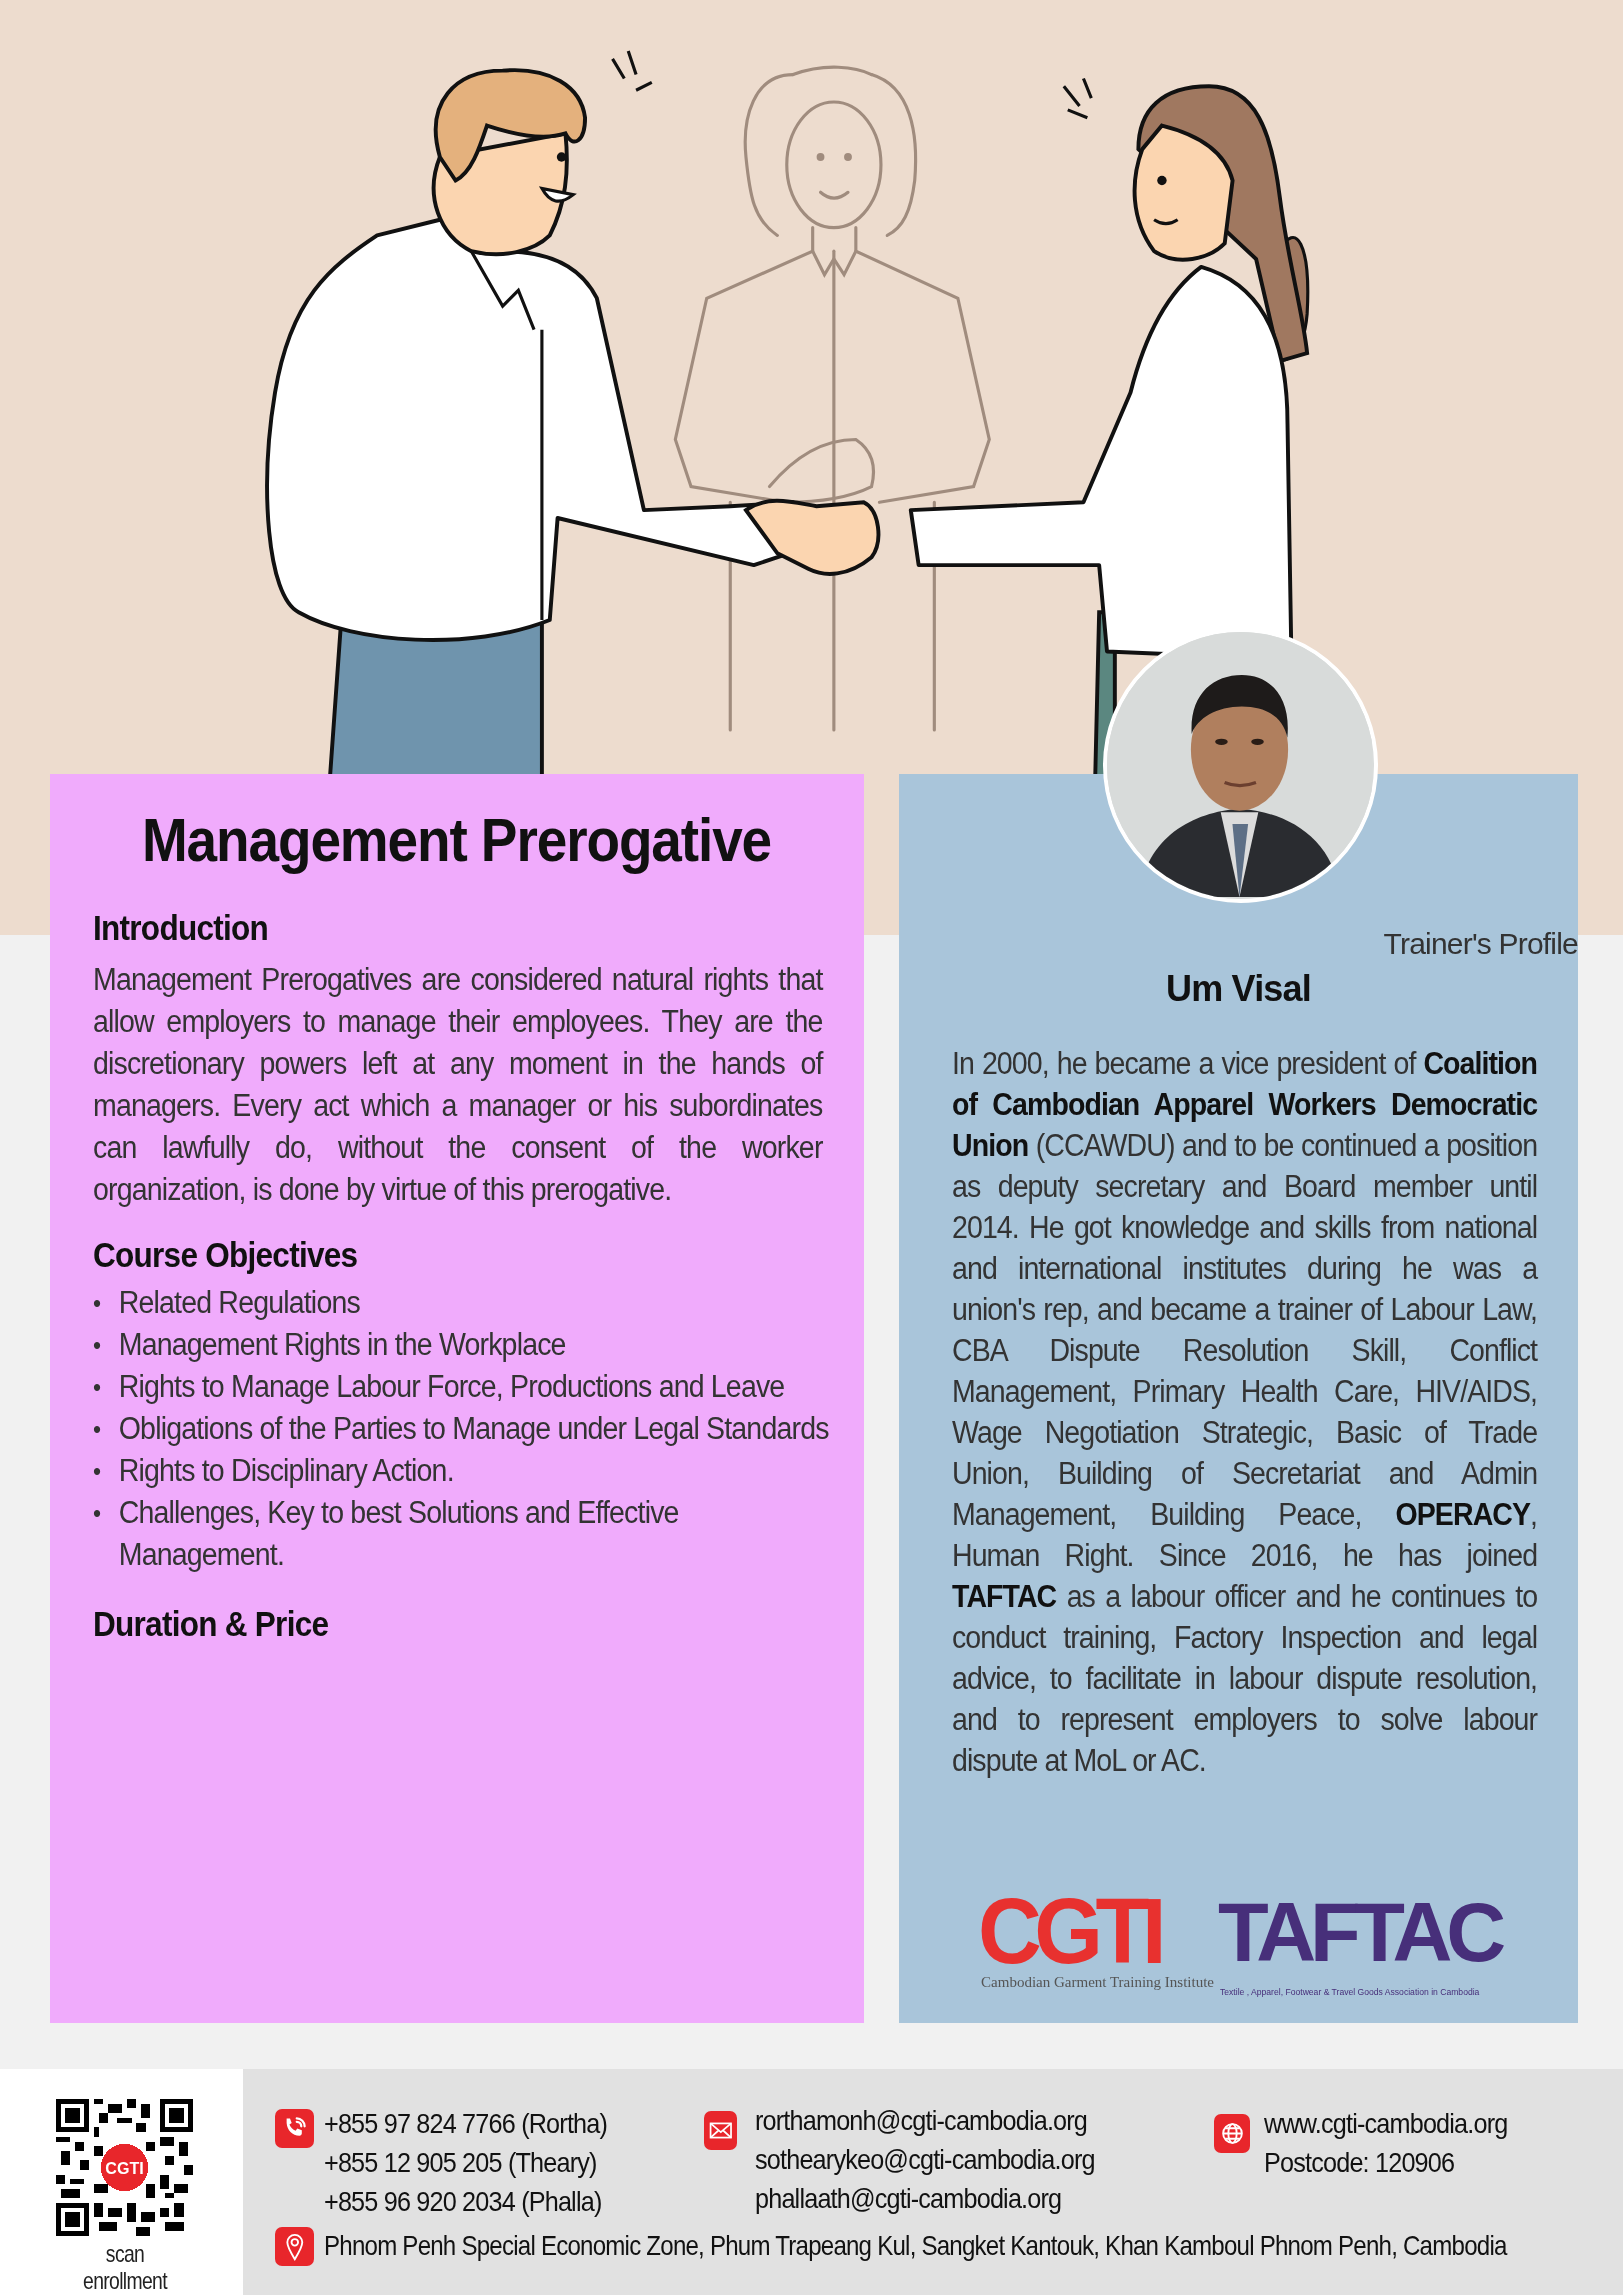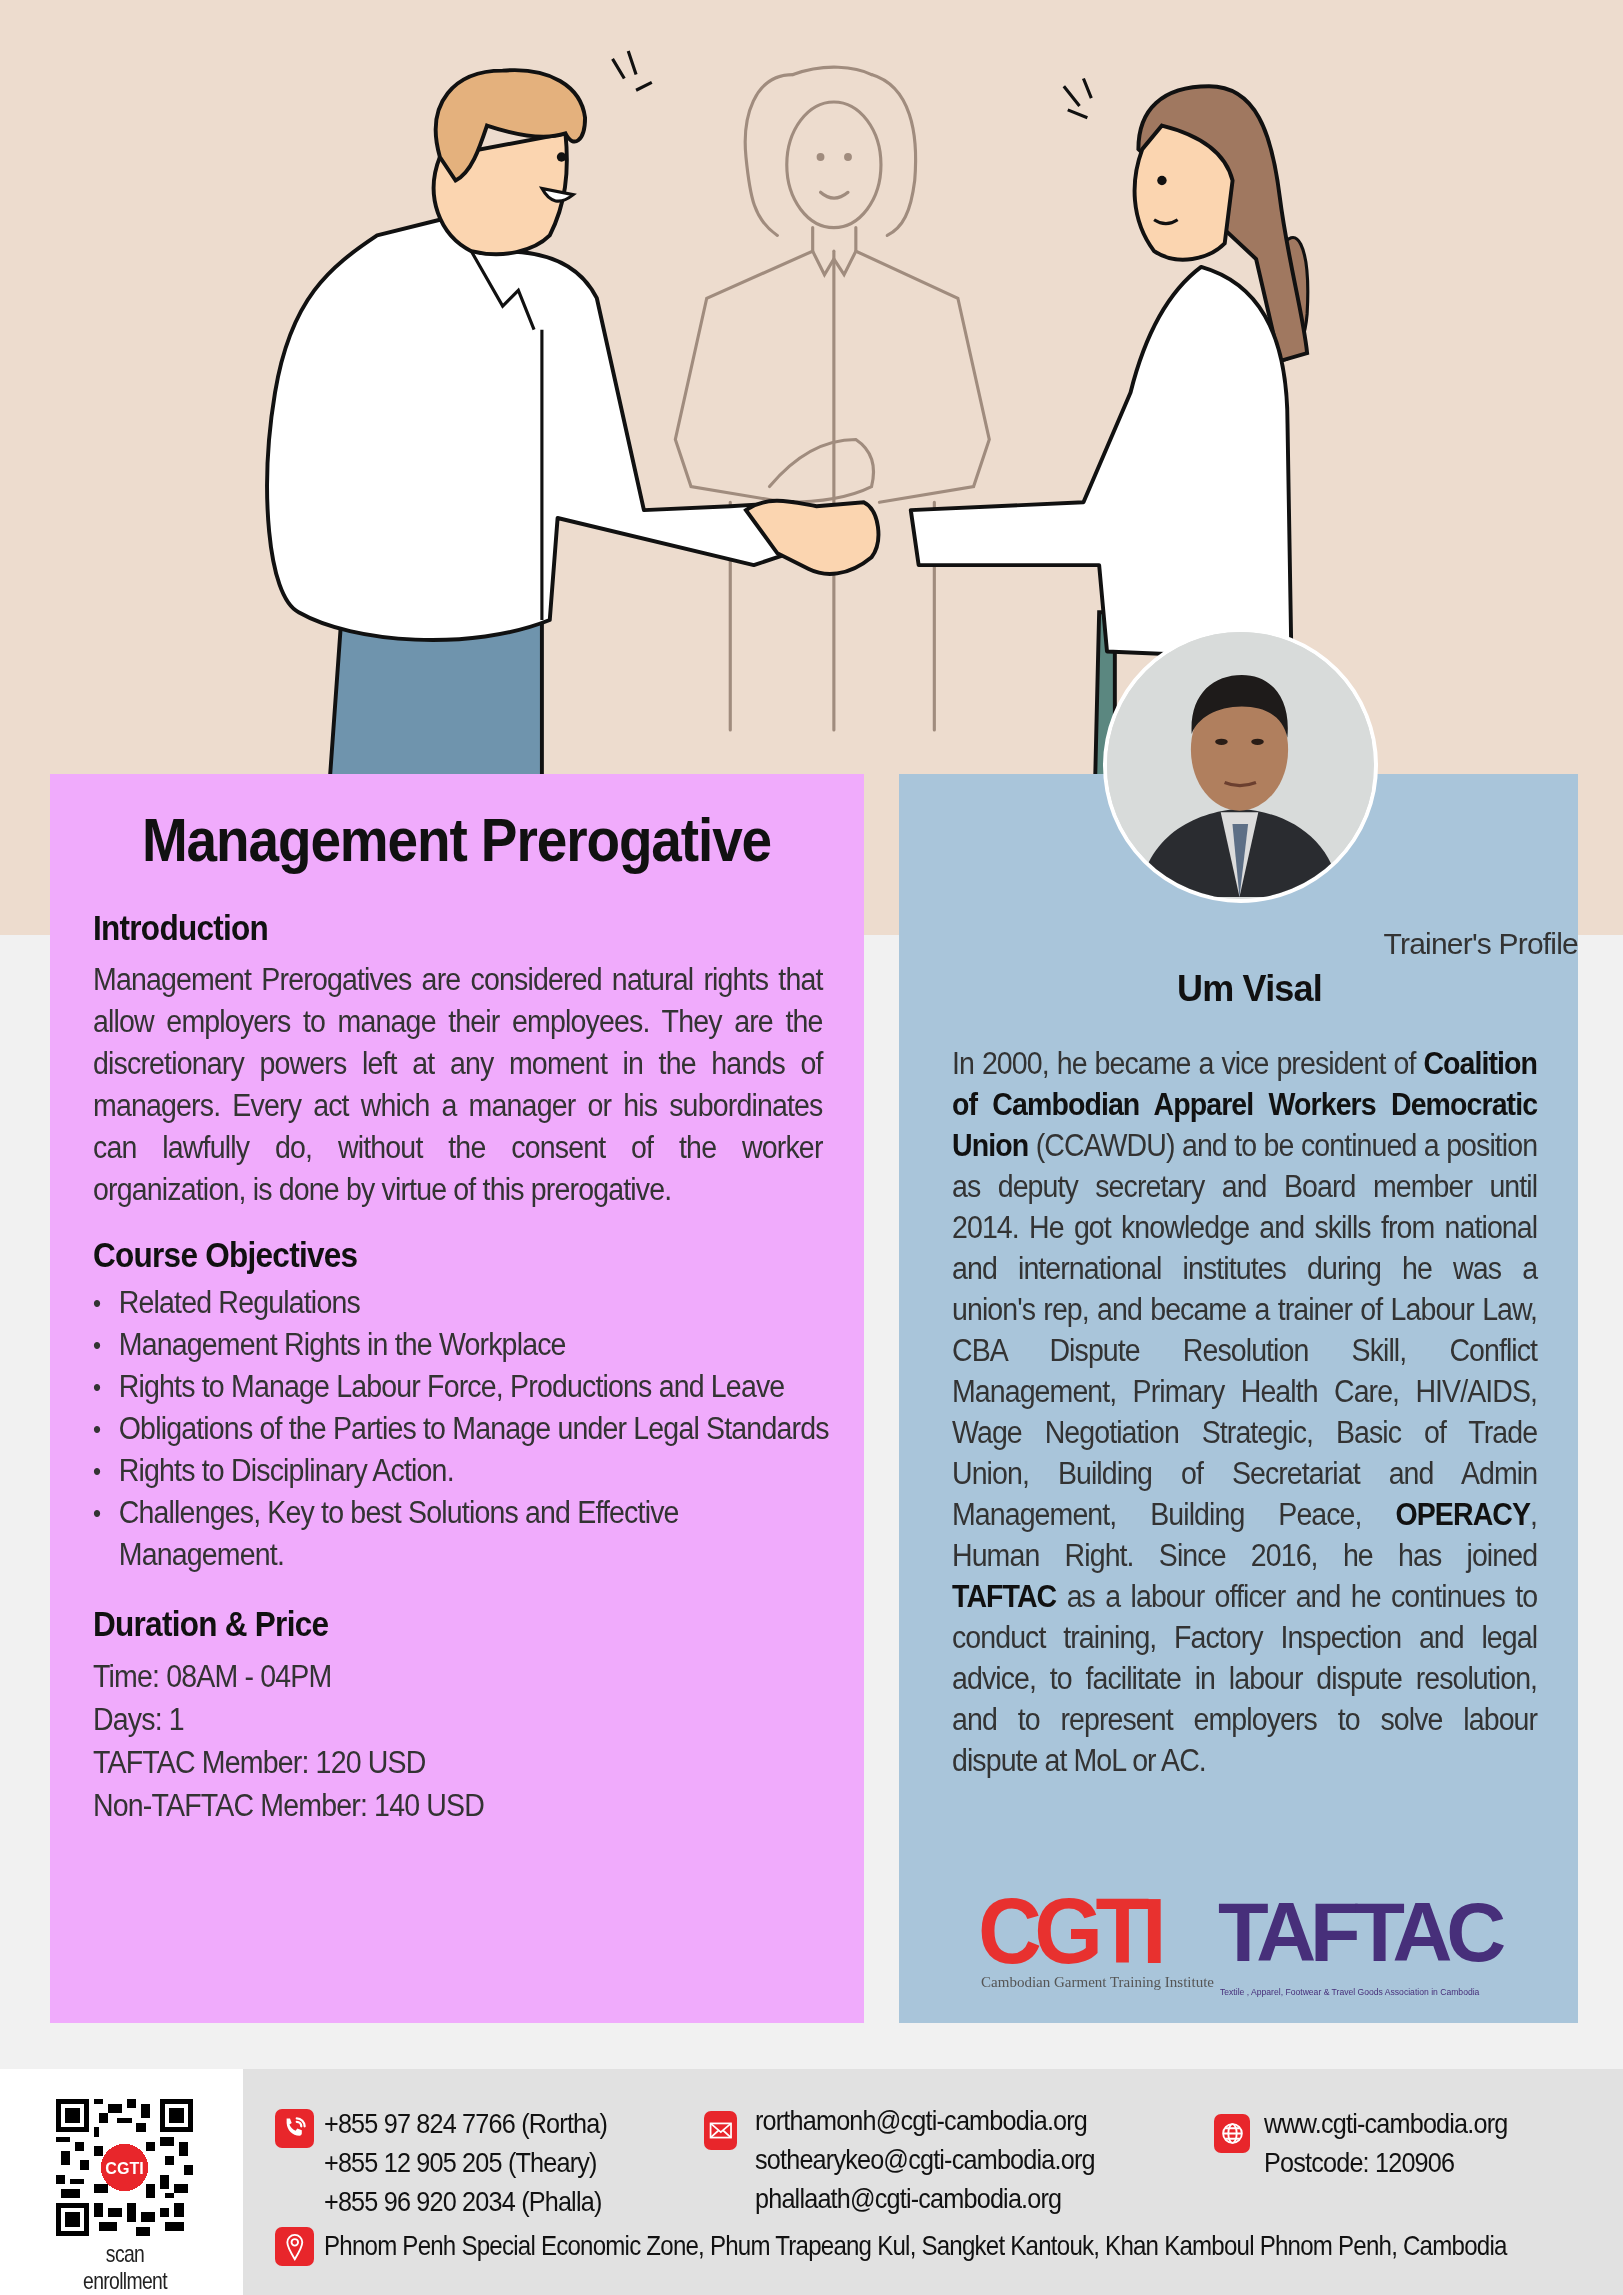--- a/index.html
+++ b/index.html
@@ -68,21 +68,21 @@
     position: absolute; left: 1103px; top: 628px; width: 275px; height: 275px;
     border-radius: 50%; border: 4.7px solid #fff; overflow: hidden;
     background: #d9dcdb;
   }
   .trainer-label {
     position: absolute; left: 899px; top: 927px; width: 679px;
     text-align: right; font-size: 30px; color: #333; letter-spacing: -0.8px;
   }
   .trainer-name {
     position: absolute; left: 899px; top: 968px; width: 679px;
-    text-align: center; font-size: 36px; font-weight: 700; color: #111; letter-spacing: -0.8px; margin-left: 11px;
+    text-align: center; font-size: 36px; font-weight: 700; color: #111; letter-spacing: -0.8px;
   }
   .bio {
     position: absolute; left: 952px; top: 1043px; width: 636px;
     font-size: 31px; line-height: 41px; color: #333; letter-spacing: -1px;
     text-align: justify;
     transform: scaleX(0.92); transform-origin: left;
   }
   .bio b { color: #111; }
 
   .logos {
@@ -193,26 +193,20 @@
   <ul class="obj-list">
     <li><span class="bullet">•</span><span>Related Regulations</span></li>
     <li><span class="bullet">•</span><span>Management Rights in the Workplace</span></li>
     <li><span class="bullet">•</span><span>Rights to Manage Labour Force, Productions and Leave</span></li>
     <li><span class="bullet">•</span><span>Obligations of the Parties to Manage under Legal Standards</span></li>
     <li><span class="bullet">•</span><span>Rights to Disciplinary Action.</span></li>
     <li><span class="bullet">•</span><span>Challenges, Key to best Solutions  and Effective Management.</span></li>
   </ul>
 
   <div class="section-h dur-h">Duration &amp; Price</div>
-  <div class="dur-list">
-    <div>Time: 08AM - 04PM</div>
-    <div>Days: 1</div>
-    <div>TAFTAC Member: 120 USD</div>
-    <div>Non-TAFTAC Member:  140 USD</div>
-  </div>
 </div>
 
 <div class="panel-right"></div>
 
 <div class="trainer-photo">
   <svg width="265" height="265" viewBox="0 0 338 338" xmlns="http://www.w3.org/2000/svg">
     <rect width="338" height="338" fill="#d8dbda"></rect>
     <path d="M40 338 C50 260 110 230 169 225 C228 230 288 260 298 338 Z" fill="#2a2c30"></path>
     <path d="M145 230 L169 338 L193 230 Z" fill="#dcdcdc"></path>
     <path d="M160 245 L169 338 L180 245 Z" fill="#5d6f86"></path>

